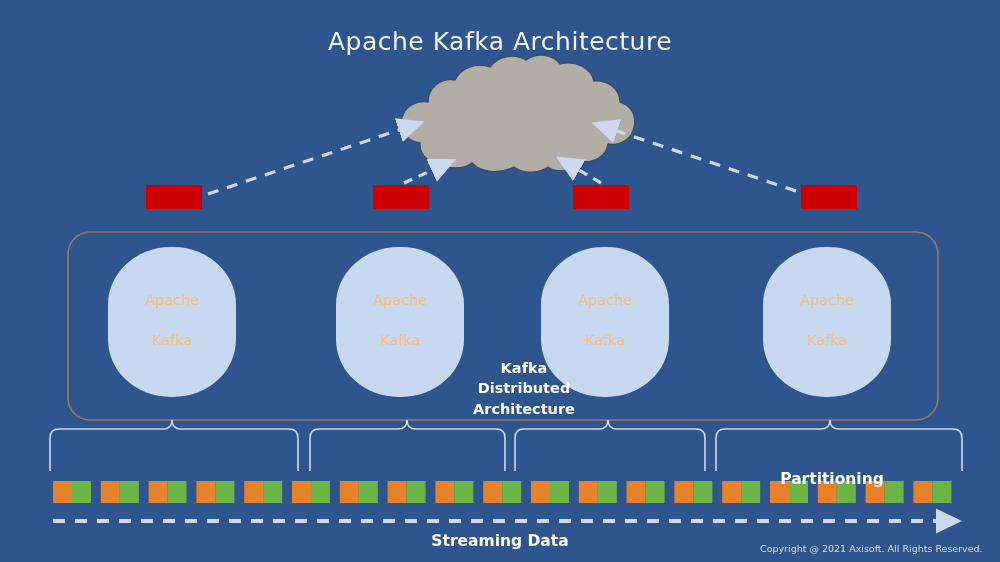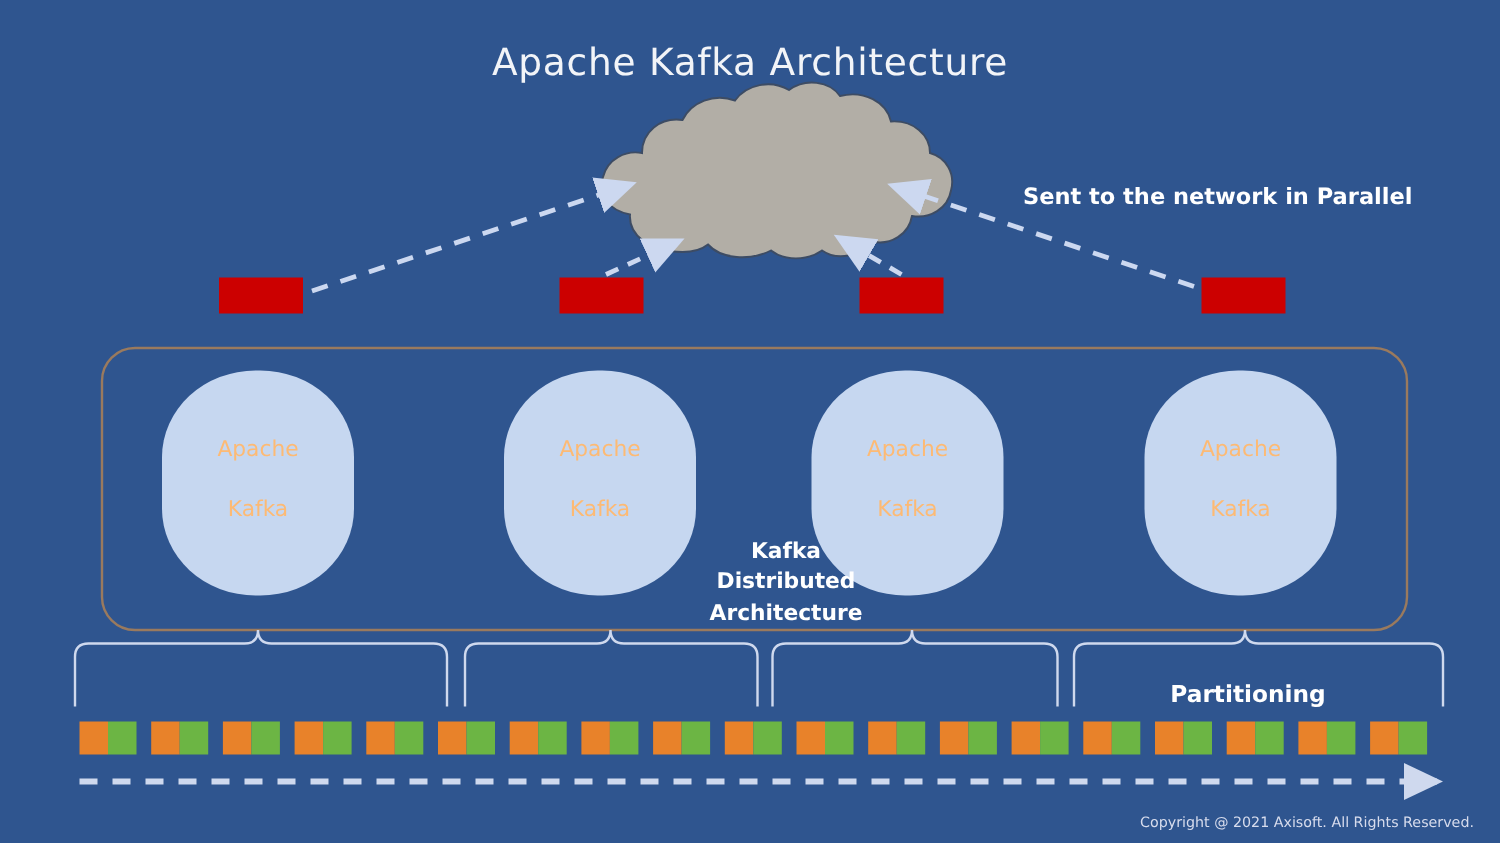--- a/index.html
+++ b/index.html
@@ -22,21 +22,21 @@
     line-height:1.35;
   }
   #parallel-label{
     left:682px;top:122px;font-size:15px;font-weight:600;
   }
   #kda-label{
     left:444px;top:358px;width:160px;text-align:center;
     font-size:14.5px;font-weight:600;line-height:1.4;
   }
   #partitioning-label{
-    left:742px;top:454px;width:180px;text-align:center;
+    left:742px;top:470px;width:180px;text-align:center;
     font-size:15.5px;font-weight:600;
   }
   #streaming-label{
     left:350px;top:532px;width:300px;text-align:center;
     font-size:15.5px;font-weight:600;
   }
   #copyright-label{
     left:760px;top:543px;width:232px;text-align:left;
     font-size:9.5px;color:#d7dced;font-weight:400;
   }
@@ -150,28 +150,28 @@
         <rect x="913.4" y="481" width="19" height="22" fill="#e8822a"></rect>
         <rect x="932.4" y="481" width="19" height="22" fill="#6cb544"></rect>
       </g>
 
     <line id="stream-arrow" x1="53" y1="521" x2="958" y2="521" stroke="#cfd9ee" stroke-width="4" stroke-dasharray="12 10" marker-end="url(#ahead-big)"></line>
   </svg>
 
   <div class="lbl" id="title">Apache Kafka Architecture</div>
 
 
-  <div class="lbl" id="parallel-label">Sent to the network in Parallel</div>
 
   <div class="lbl" id="kda-label">Kafka
 Distributed
 Architecture</div>
 
   <div class="lbl" id="partitioning-label">Partitioning</div>
 
+  <div class="lbl" id="streaming-label">Streaming Data</div>
 
   <div class="lbl" id="copyright-label">Copyright @ 2021 Axisoft. All Rights Reserved.</div>
 
   <div id="node-labels">
       <div class="node-text" style="left: 108px; top: 292px; width: 128px;"><div>Apache</div><div style="height:24px"></div><div>Kafka</div></div>
       <div class="node-text" style="left: 336px; top: 292px; width: 128px;"><div>Apache</div><div style="height:24px"></div><div>Kafka</div></div>
       <div class="node-text" style="left: 541px; top: 292px; width: 128px;"><div>Apache</div><div style="height:24px"></div><div>Kafka</div></div>
       <div class="node-text" style="left: 763px; top: 292px; width: 128px;"><div>Apache</div><div style="height:24px"></div><div>Kafka</div></div>
     </div>
 </div>

